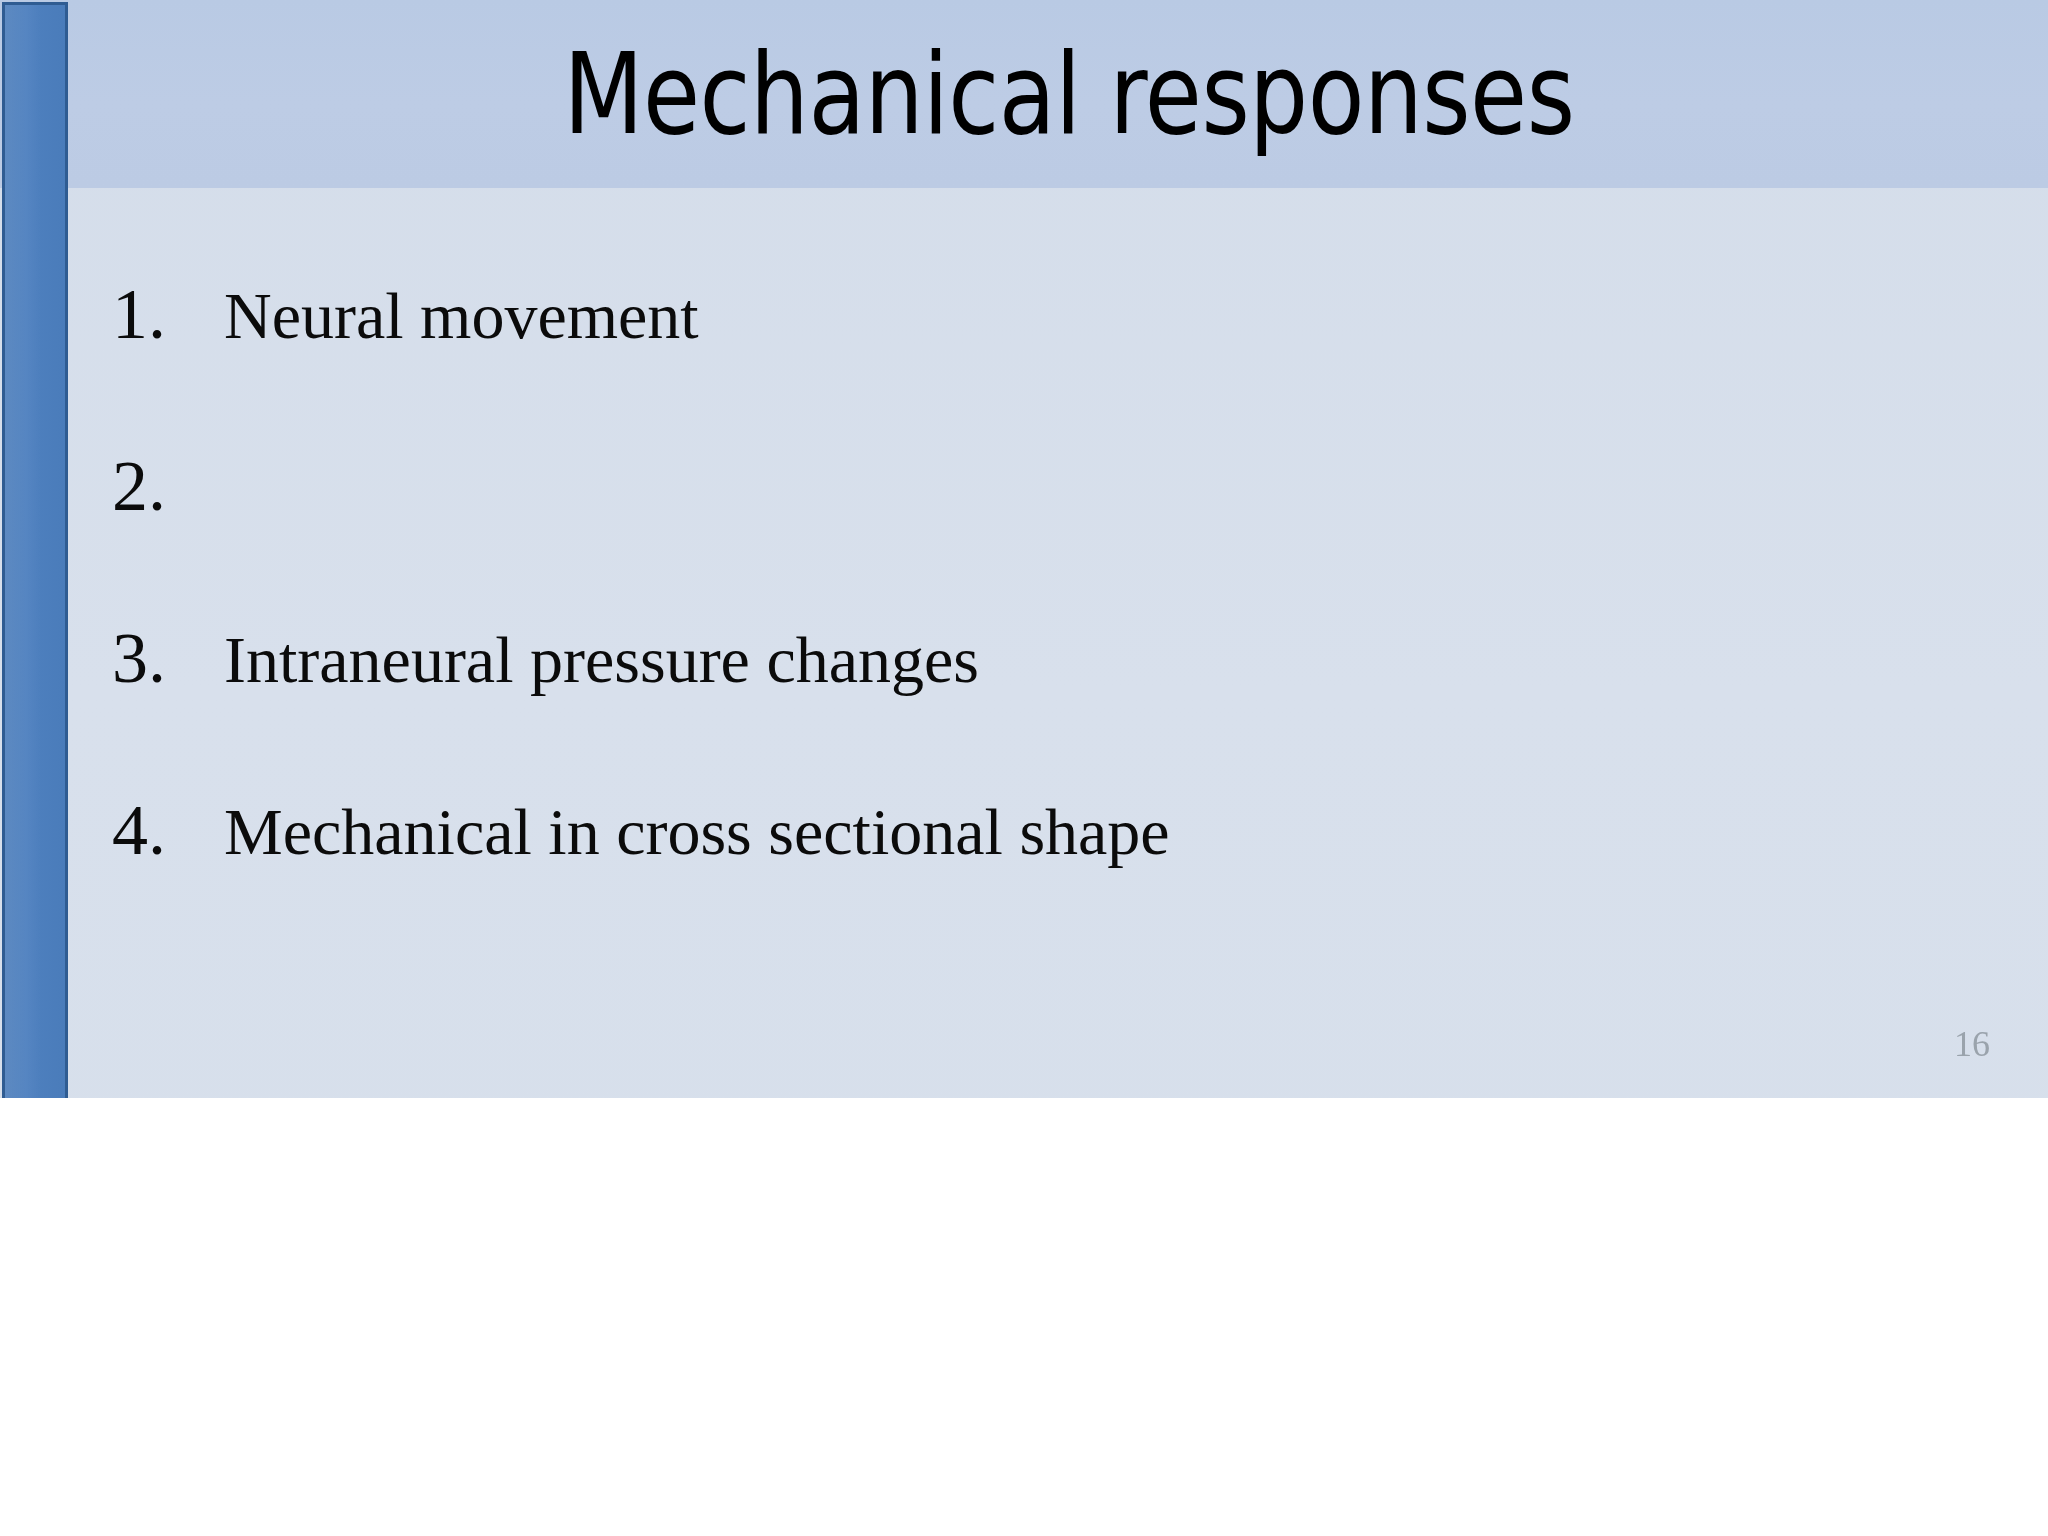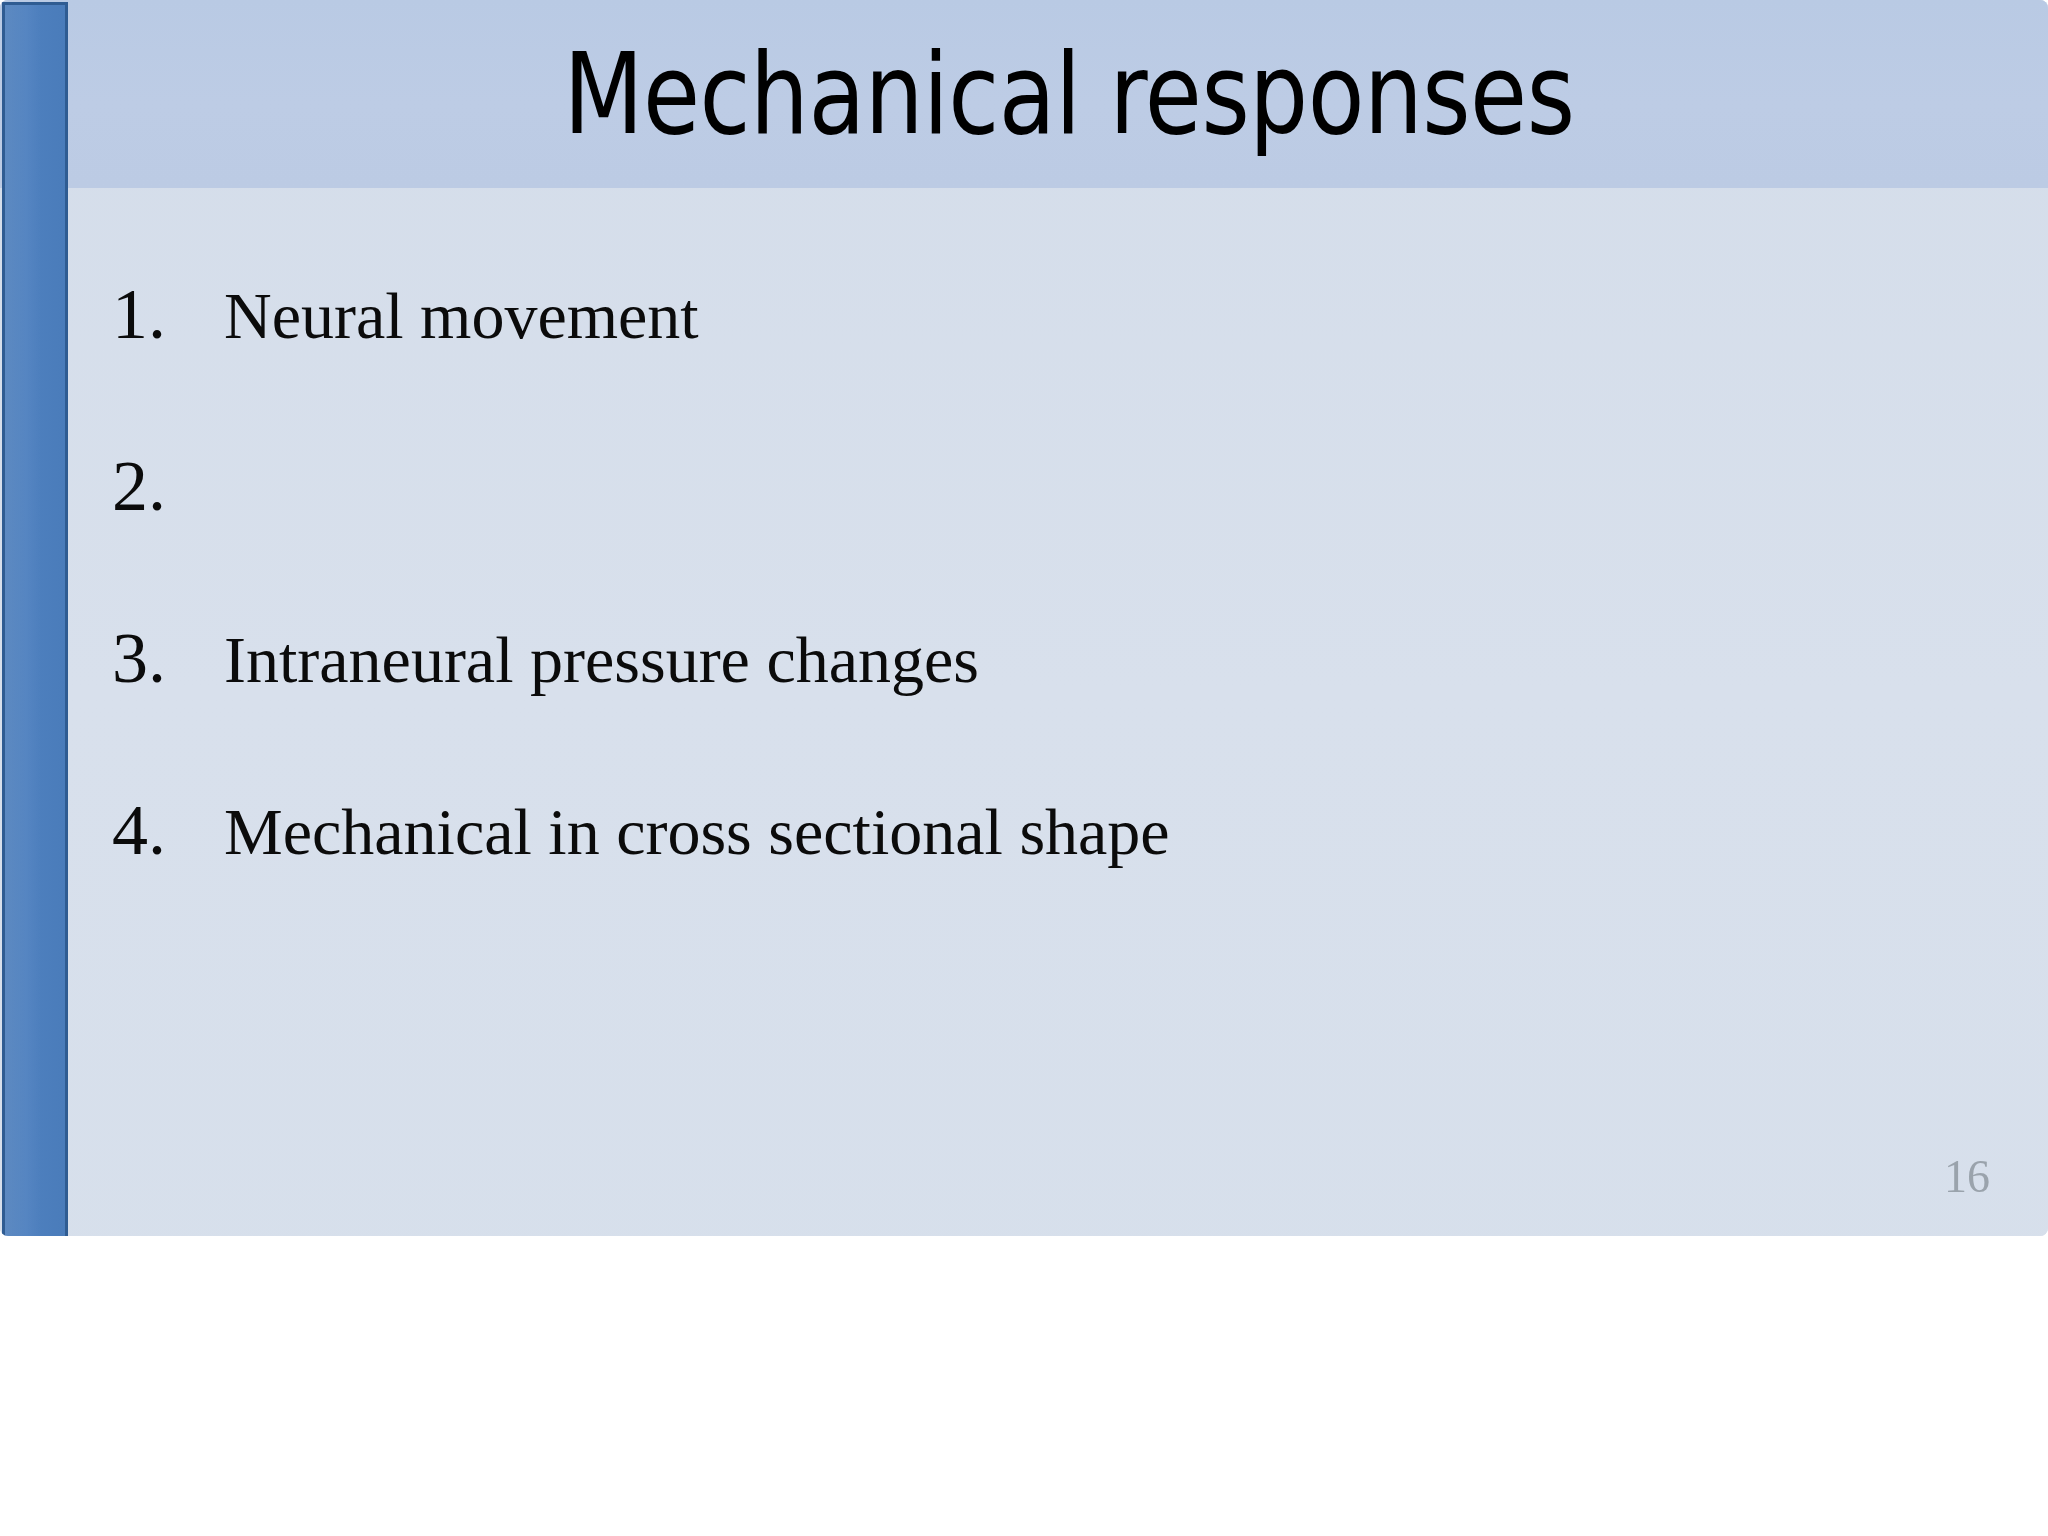--- a/index.html
+++ b/index.html
@@ -11,24 +11,23 @@
     width: 2048px;
     height: 1536px;
     overflow: hidden;
     font-family: "Liberation Sans", sans-serif;
   }
 
   
   .slide {
     position: relative;
     width: 2048px;
-    height: 1236px;
+    height: 1098px;
     background: #d6dfeb;
     overflow: hidden;
-    border-radius: 8px;
   }
 
   
   .slide-body-bg {
     position: absolute;
     left: 0;
     top: 0;
     width: 2048px;
     height: 1536px;
     background: linear-gradient(180deg, #d4ddea 0%, #d8e0ec 45%, #d6dfeb 100%);
@@ -115,21 +114,21 @@
     font-family: "Liberation Serif", "DejaVu Serif", serif;
     font-size: 66px;
   }
 
   
   .page-number {
     position: absolute;
     right: 58px;
     bottom: 36px;
     font-family: "Liberation Serif", "DejaVu Serif", serif;
-    font-size: 46px;
+    font-size: 36px;
     color: #9aa3ac;
     line-height: 1;
   }
 </style>
 </head>
 <body>
 
 <div class="slide">
 
   <div class="slide-body-bg"></div>

